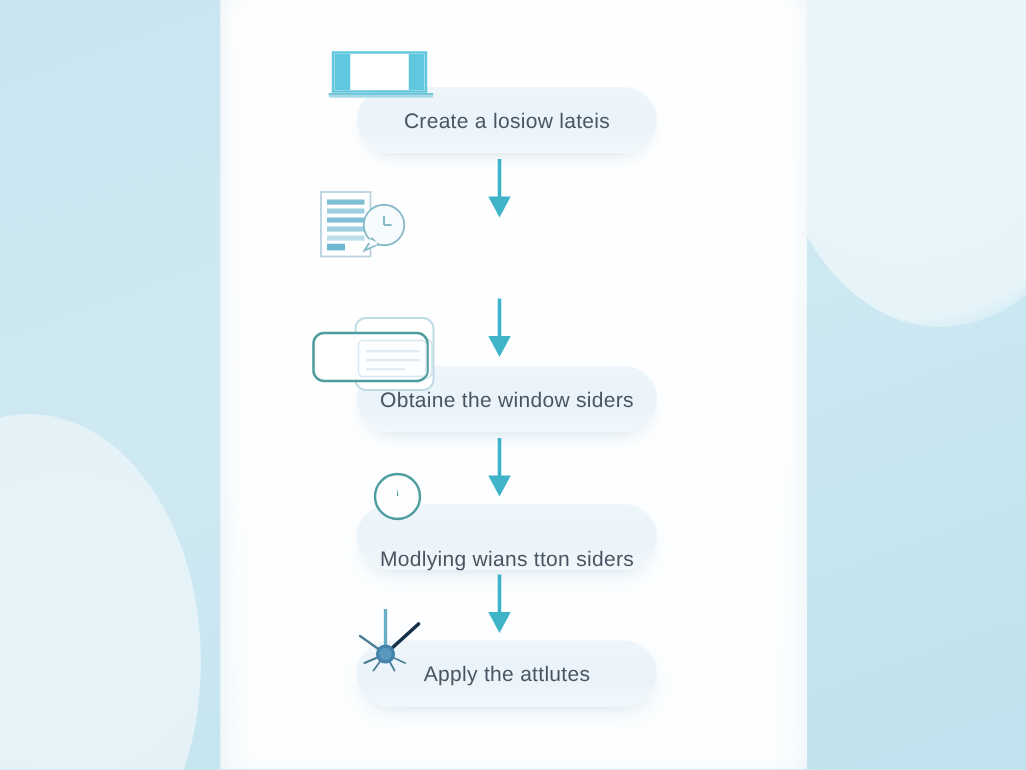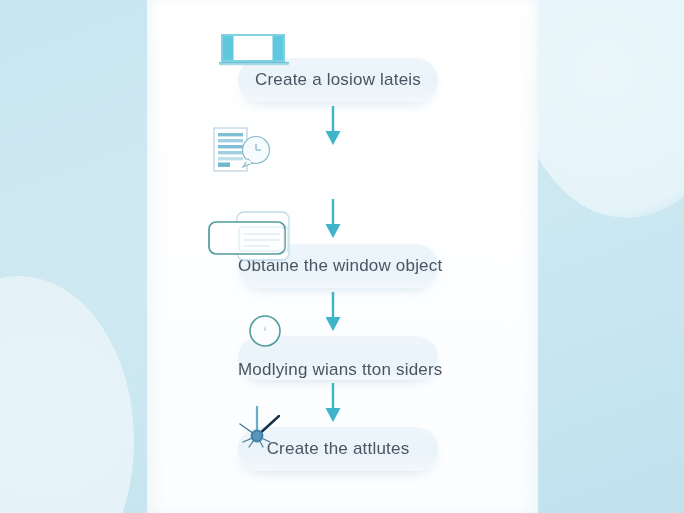--- a/index.html
+++ b/index.html
@@ -40,21 +40,21 @@
   
   .flow{position:absolute;inset:0;}
 
   .pill{
     position:absolute;height:44px;border-radius:22px;
     background:linear-gradient(180deg,#eef6fb 0%,#e9f3f9 55%,#f2f8fc 100%);
     box-shadow:0 6px 14px -8px rgba(120,165,190,.45);
     display:flex;align-items:center;
   }
   .pill-label{
-    font-size:17px;color:#4a5563;letter-spacing:.2px;
+    font-size:14px;color:#4a5563;letter-spacing:.2px;
     white-space:nowrap;
   }
 
   .arrow{position:absolute;width:22px;}
   .arrow svg{display:block;}
 
   .icon{position:absolute;}
   .icon svg{display:block;}
 </style>
 </head>
@@ -110,21 +110,21 @@
     </div>
 
     <div class="arrow" id="arr2" style="left: 322px; top: 197px; height: 44px;">
       <svg width="22" height="44" viewBox="0 0 22 44">
         <line x1="11" y1="2" x2="11" y2="30" stroke="#3fb4c9" stroke-width="2.4"></line>
         <path d="M3.5 27 L11 41 L18.5 27 Z" fill="#3fb4c9"></path>
       </svg>
     </div>
 
     <div class="pill" id="pill3" style="left: 238px; top: 244px; width: 200px; height: 44px;">
-      <span class="pill-label" id="lbl3" style="margin: 0px auto;">Obtaine the window object</span>
+      <span class="pill-label" id="lbl3" style="margin: 0px auto;">Obtaine the window siders</span>
     </div>
     <div class="icon" id="icon3" style="left: 206px; top: 210px;">
       <svg width="96" height="56" viewBox="0 0 96 56">
         <rect x="31" y="2" width="52" height="48" rx="7" fill="#ffffff" stroke="#bfdce6" stroke-width="1.3"></rect>
         <rect x="34" y="16" width="48" height="26" rx="4" fill="#fbfdfe" stroke="#cfe4ec" stroke-width="1.1"></rect>
         <line x1="39" y1="23" x2="77" y2="23" stroke="#dce9ef" stroke-width="1.6"></line>
         <line x1="39" y1="29" x2="77" y2="29" stroke="#dce9ef" stroke-width="1.6"></line>
         <line x1="39" y1="35" x2="66" y2="35" stroke="#dce9ef" stroke-width="1.6"></line>
         <rect x="3" y="12" width="76" height="32" rx="7" fill="#ffffff" fill-opacity="0.92" stroke="#4f9d9f" stroke-width="1.7"></rect>
         <rect x="33" y="17" width="45" height="24" rx="3" fill="#fdfeff" stroke="#d7e8ee" stroke-width="1"></rect>
@@ -152,21 +152,21 @@
     </div>
 
     <div class="arrow" id="arr4" style="left: 322px; top: 381px; height: 44px;">
       <svg width="22" height="44" viewBox="0 0 22 44">
         <line x1="11" y1="2" x2="11" y2="30" stroke="#3fb4c9" stroke-width="2.4"></line>
         <path d="M3.5 27 L11 41 L18.5 27 Z" fill="#3fb4c9"></path>
       </svg>
     </div>
 
     <div class="pill" id="pill5" style="left: 238px; top: 427px; width: 200px; height: 44px;">
-      <span class="pill-label" id="lbl5" style="margin: 0px auto;">Create the attlutes</span>
+      <span class="pill-label" id="lbl5" style="margin: 0px auto;">Apply the attlutes</span>
     </div>
     <div class="icon" id="icon5" style="left: 232px; top: 402px;">
       <svg width="60" height="50" viewBox="0 0 60 50">
         <line x1="25" y1="4" x2="25" y2="34" stroke="#6aaec6" stroke-width="2.2"></line>
         <line x1="25" y1="34" x2="47" y2="14" stroke="#16304a" stroke-width="2.4" stroke-linecap="round"></line>
         <line x1="25" y1="34" x2="8" y2="22" stroke="#4a7b95" stroke-width="1.5" stroke-linecap="round"></line>
         <line x1="25" y1="34" x2="11" y2="40" stroke="#4a7b95" stroke-width="1.3" stroke-linecap="round"></line>
         <line x1="25" y1="34" x2="17" y2="45" stroke="#4a7b95" stroke-width="1.2" stroke-linecap="round"></line>
         <line x1="25" y1="34" x2="31" y2="45" stroke="#4a7b95" stroke-width="1.2" stroke-linecap="round"></line>
         <line x1="25" y1="34" x2="38" y2="40" stroke="#4a7b95" stroke-width="1.2" stroke-linecap="round"></line>

